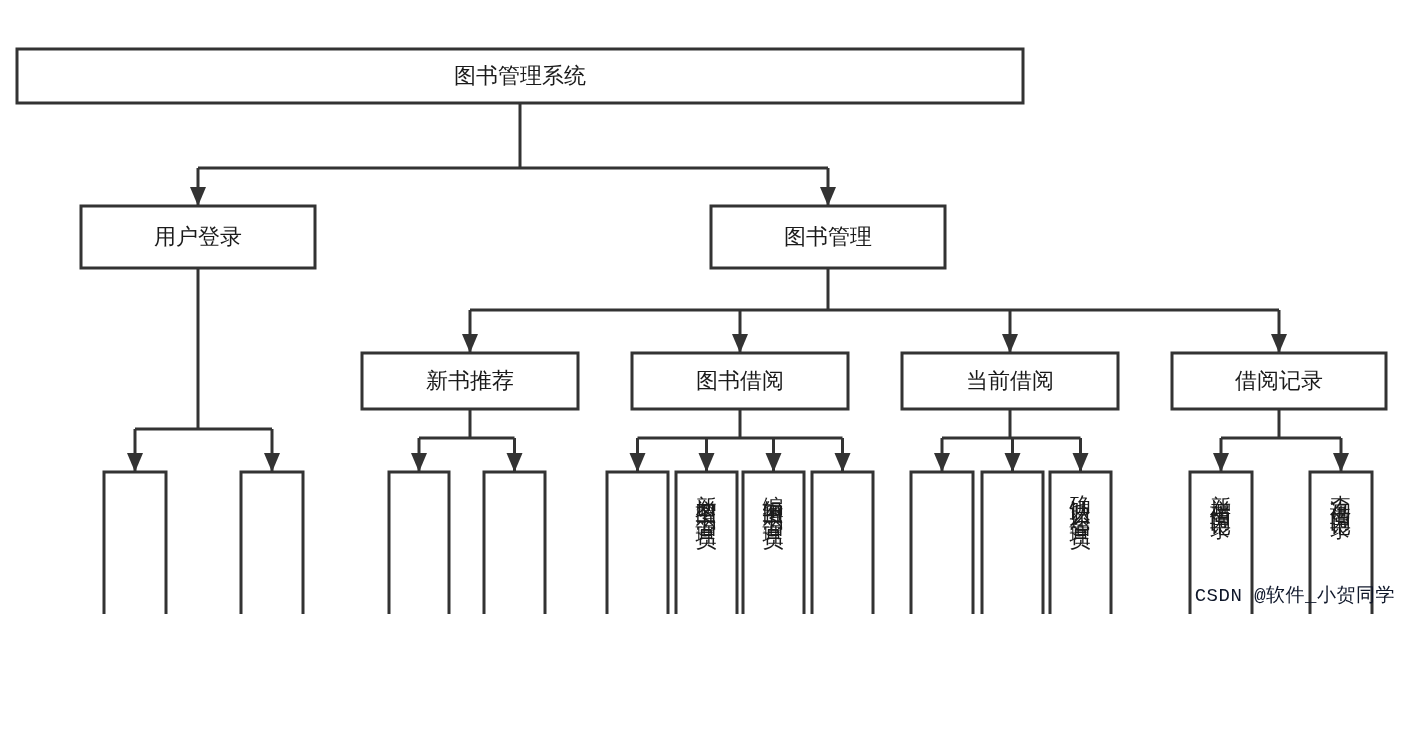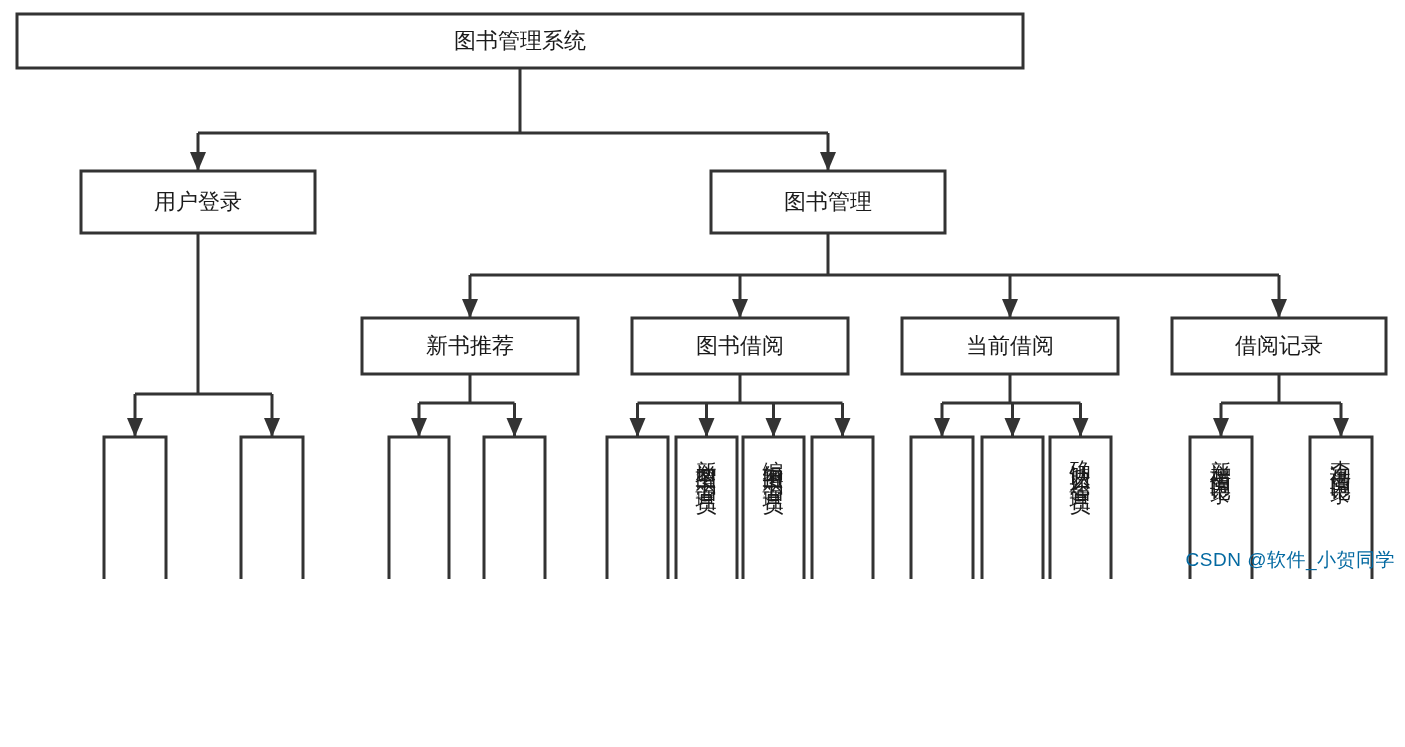--- a/index.html
+++ b/index.html
@@ -10,20 +10,21 @@
   }
   body {
     font-family: "Liberation Sans", "DejaVu Sans", sans-serif;
   }
   #diagram-root {
     position: relative;
     width: 1405px;
     height: 579px;
     background: #ffffff;
     overflow: hidden;
+    margin-top: 35px;
   }
   svg.flow {
     position: absolute;
     left: 0;
     top: 0;
     width: 1405px;
     height: 747px;
   }
   .node-box {
     fill: #ffffff;
@@ -61,23 +62,23 @@
     font-size: 21px;
     line-height: 1;
     letter-spacing: 5px;
     color: #1a1a1a;
     white-space: nowrap;
   }
   .watermark {
     position: absolute;
     right: 10px;
     bottom: 6px;
-    font-family: Liberation Sans, sans-serif;
+    font-family: Liberation Mono, monospace;
     font-size: 19px;
-    color: #0369a1;
+    color: #0f172a;
     letter-spacing: 0.5px;
     user-select: none;
   }
 </style>
 </head>
 <body>
 
 <div id="diagram-root">
 
   <svg class="flow" viewBox="0 0 1405 747">

